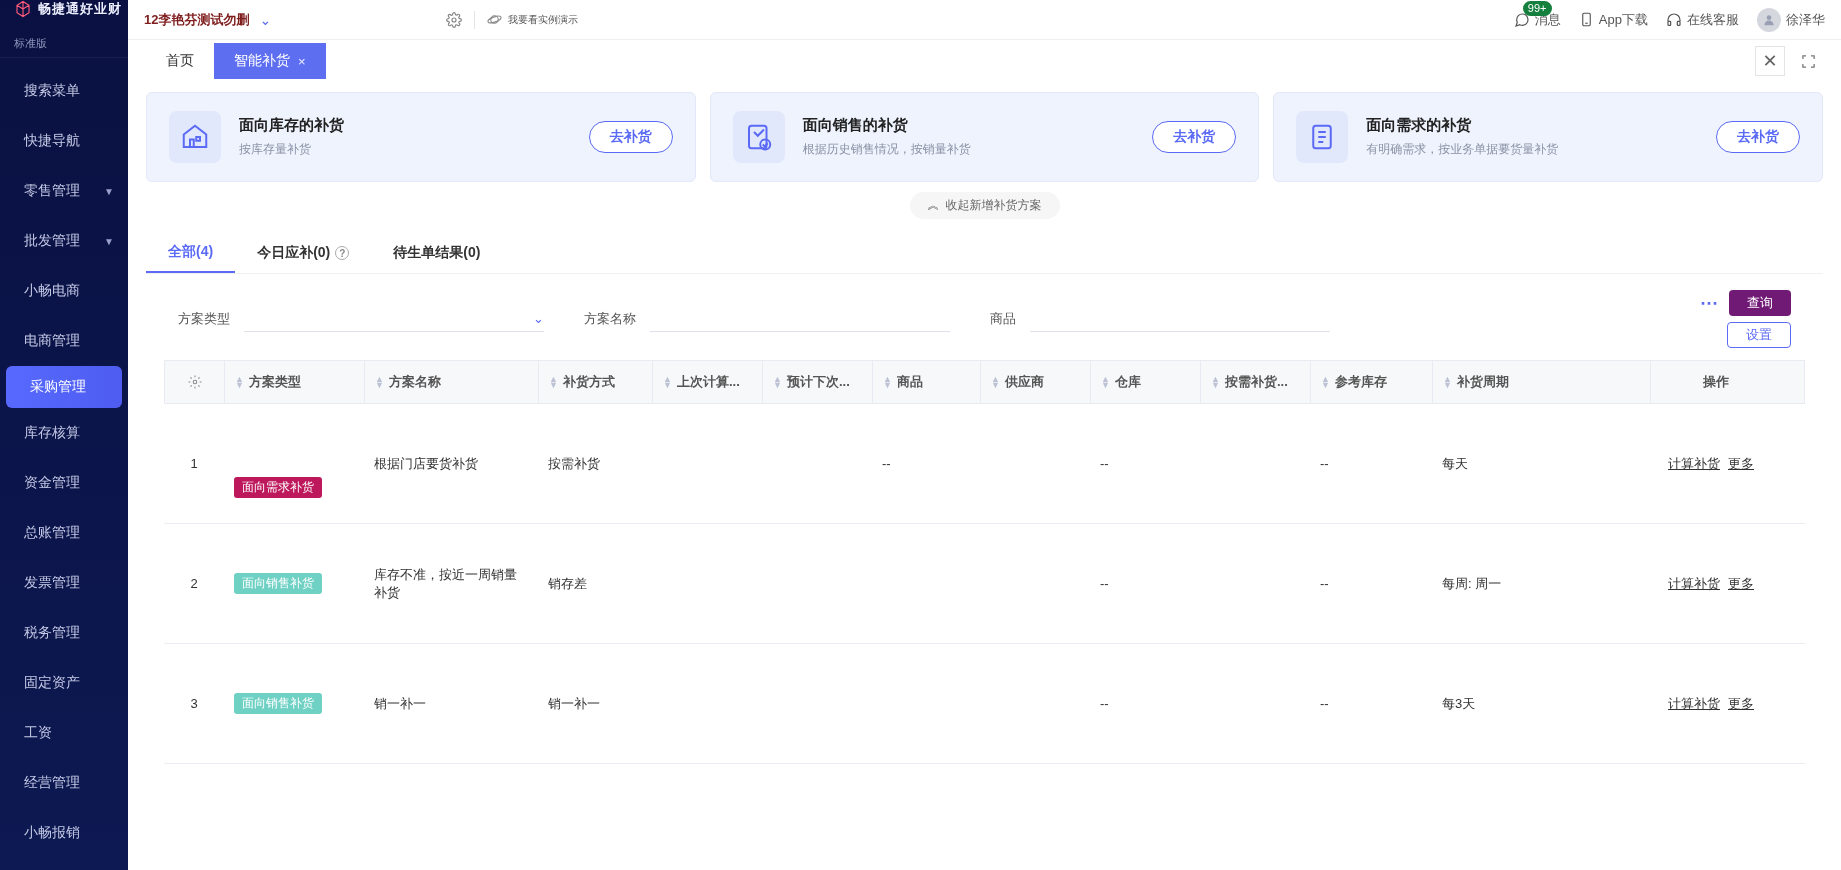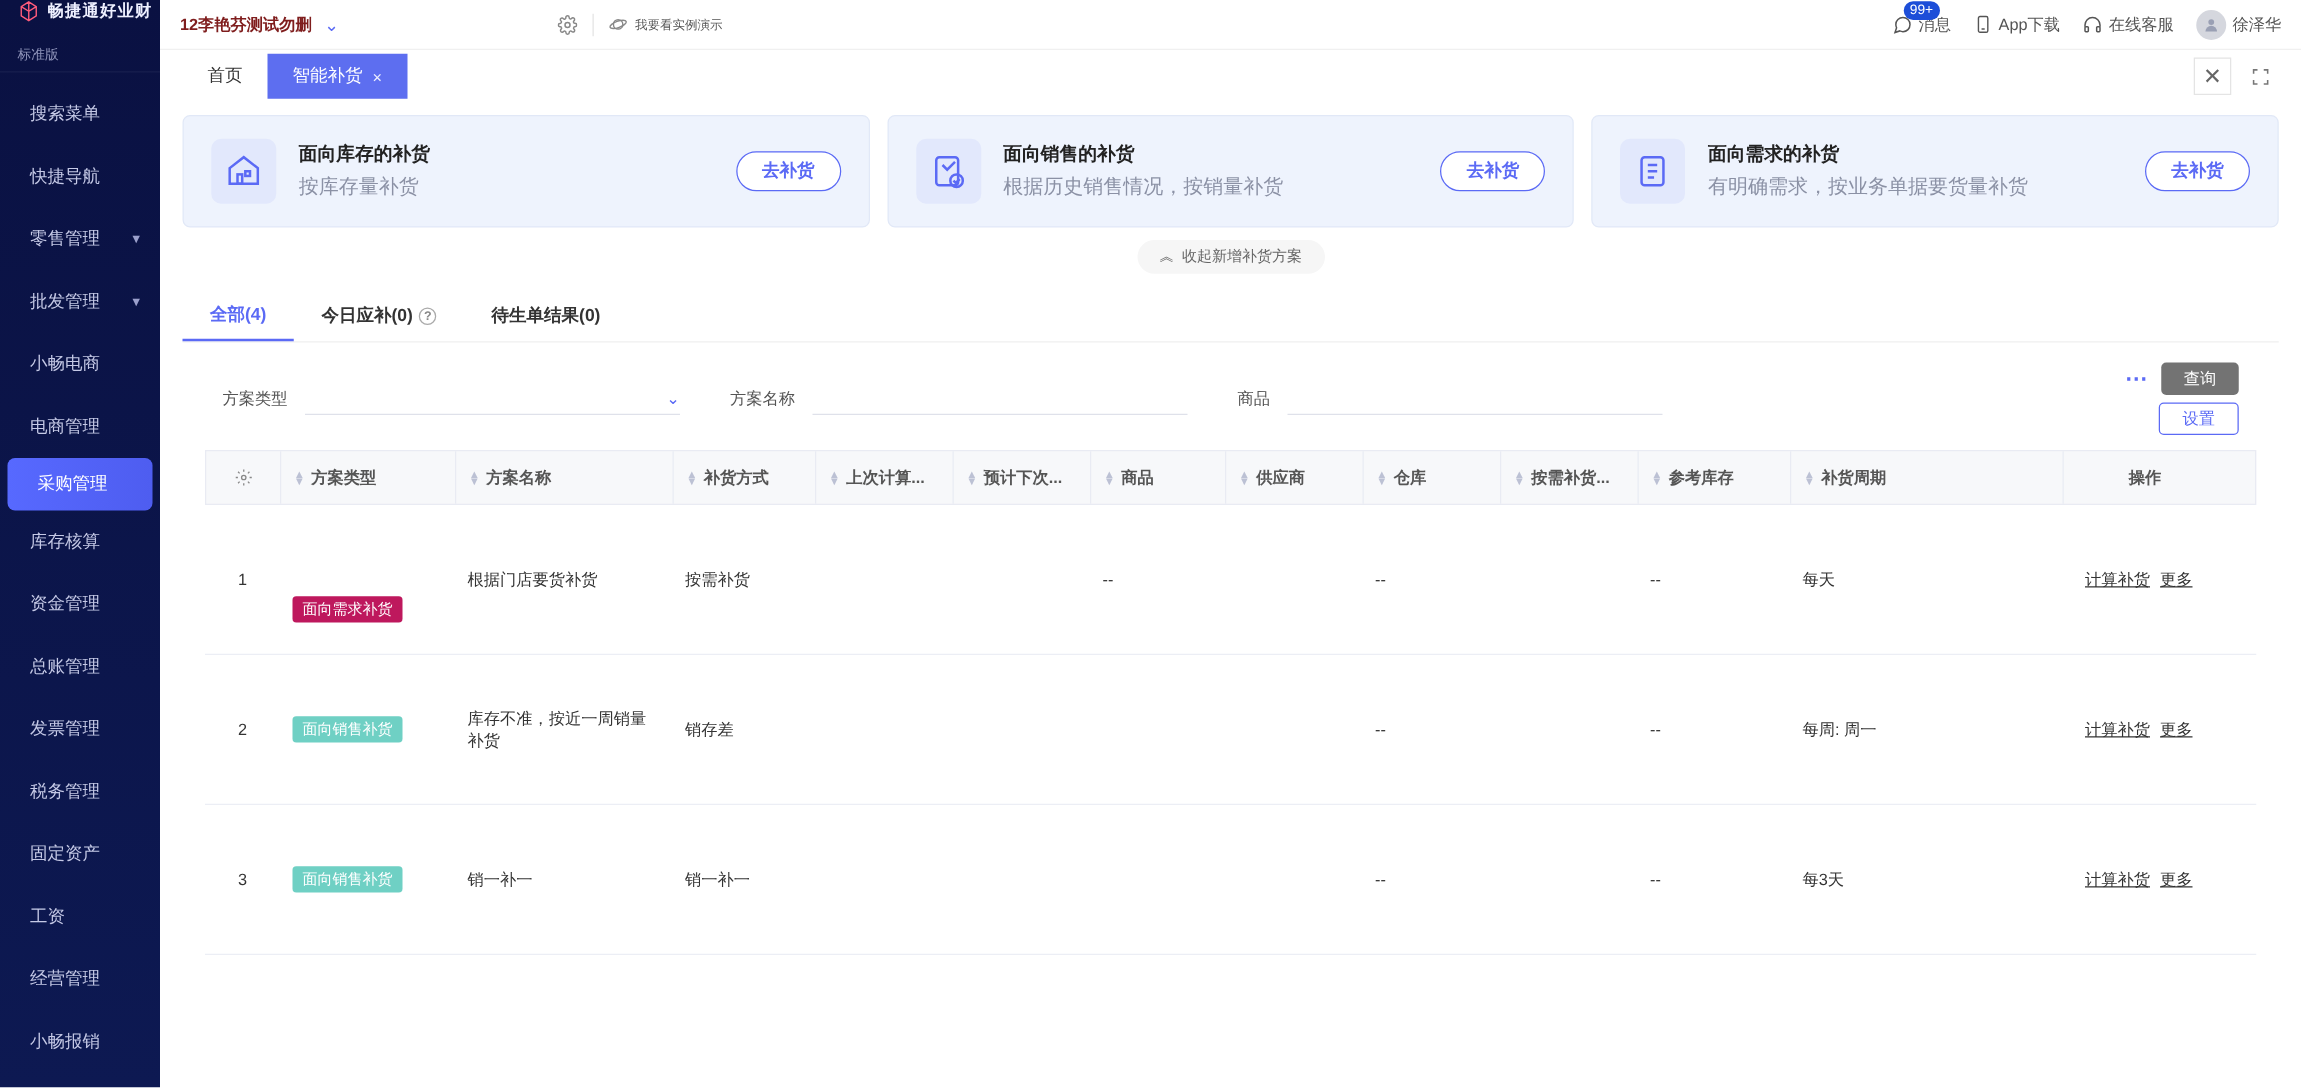--- a/index.html
+++ b/index.html
@@ -20,60 +20,60 @@
 
 .main { flex: 1; display: flex; flex-direction: column; background: #fff; min-width: 0; }
 .topbar { height: 40px; display: flex; align-items: center; padding: 0 16px; gap: 12px; border-bottom: 1px solid #f0f0f0; }
 .selector { display: flex; align-items: center; gap: 10px; width: 290px; }
 .selector-text { font-size: 13px; font-weight: 600; color: #7f1d1d; }
 .selector-caret { color: #5b6af5; font-size: 14px; }
 .top-icon { color: #888; cursor: pointer; display: flex; align-items: center; }
 .demo-link { display: flex; align-items: center; gap: 6px; color: #555; cursor: pointer; font-size: 10px; }
 .topbar-right { margin-left: auto; display: flex; align-items: center; gap: 18px; }
 .tr-item { display: flex; align-items: center; gap: 5px; font-size: 13px; color: #555; cursor: pointer; position: relative; }
-.badge-99 { position: absolute; top: -10px; left: 9px; background: #1d4ed8; color: #fff; font-size: 11px; padding: 0 5px; border-radius: 8px; line-height: 15px; }
+.badge-99 { position: absolute; top: -10px; left: 9px; background: #15803d; color: #fff; font-size: 11px; padding: 0 5px; border-radius: 8px; line-height: 15px; }
 .avatar { width: 24px; height: 24px; border-radius: 50%; background: #d5d7de; display: flex; align-items: center; justify-content: center; }
 
 
 .tabsbar { height: 42px; display: flex; align-items: center; padding: 0 18px; gap: 0; background: #fff; }
 .tab { height: 36px; padding: 0 20px; display: flex; align-items: center; gap: 8px; font-size: 14px; cursor: pointer; }
 .tab.active { background: #5d6ef0; color: #fff; }
 .tab-close { font-size: 13px; opacity: .9; }
 .tabs-close-right { margin-left: auto; width: 30px; height: 30px; display: flex; align-items: center; justify-content: center; font-size: 18px; color: #666; cursor: pointer; border: 1px solid #e4e4e4; }
 .fullscreen { width: 30px; height: 30px; display: flex; align-items: center; justify-content: center; color: #666; cursor: pointer; margin-left: 8px; }
 
 
 .content { flex: 1; padding: 10px 18px 0 18px; display: flex; flex-direction: column; overflow: hidden; background: #fff; }
 .cards { display: flex; gap: 14px; }
 .card { flex: 1; background: #eef3fd; border: 1px solid #e1e8f7; border-radius: 6px; padding: 18px 22px; display: flex; align-items: center; gap: 18px; }
 .card-icon { width: 52px; height: 52px; border-radius: 8px; background: #e2e8fc; display: flex; align-items: center; justify-content: center; }
 .card-icon svg { stroke: #5b6af5; }
 .card-body { flex: 1; }
 .card-title { font-size: 15px; font-weight: 600; color: #222; margin-bottom: 6px; }
-.card-desc { font-size: 16px; color: #8b91a5; }
+.card-desc { font-size: 12px; color: #8b91a5; }
 .card-btn { padding: 6px 20px; border: 1.5px solid #5b6af5; color: #5b6af5; border-radius: 18px; background: #fff; font-size: 14px; cursor: pointer; font-weight: 600; }
 
 .collapse-row { display: flex; justify-content: center; margin-top: 10px; }
 .collapse-btn { padding: 5px 18px; background: #f6f6f6; border-radius: 14px; font-size: 12px; color: #666; cursor: pointer; display: flex; align-items: center; gap: 6px; }
 
 
 .page-tabs { display: flex; margin-top: 14px; border-bottom: 1px solid #f0f0f0; }
 .ptab { padding: 10px 22px; font-size: 14px; font-weight: 600; color: #333; cursor: pointer; display: flex; align-items: center; gap: 5px; }
 .ptab.active { color: #5b6af5; border-bottom: 2px solid #5b6af5; }
 .ptab .help { width: 14px; height: 14px; border: 1px solid #aaa; border-radius: 50%; font-size: 10px; display: flex; align-items: center; justify-content: center; color: #888; }
 
 .filters { display: flex; align-items: center; padding: 16px 32px 12px 32px; gap: 40px; }
 .filter { display: flex; align-items: center; gap: 14px; }
 .filter-label { font-size: 13px; color: #555; }
 .filter-input { border: none; border-bottom: 1px solid #dfe1ea; width: 300px; height: 26px; padding: 0 4px; outline: none; font-size: 13px; }
 .filter-select { border: none; border-bottom: 1px solid #dfe1ea; width: 300px; height: 26px; display: flex; align-items: center; justify-content: flex-end; color: #5b6af5; cursor: pointer; }
 .filters-right { margin-left: auto; display: flex; flex-direction: column; gap: 6px; align-items: flex-end; }
 .filters-row { display: flex; align-items: center; gap: 8px; }
 .more-btn { width: 24px; height: 20px; display: flex; align-items: center; justify-content: center; color: #5b6af5; font-size: 18px; font-weight: 700; cursor: pointer; }
-.primary-btn { background: #737373; color: #fff; border: none; padding: 4px 18px; border-radius: 4px; font-size: 13px; cursor: pointer; }
+.primary-btn { background: #701a75; color: #fff; border: none; padding: 4px 18px; border-radius: 4px; font-size: 13px; cursor: pointer; }
 .outline-btn { background: #fff; color: #5b6af5; border: 1px solid #5b6af5; padding: 3px 18px; border-radius: 4px; font-size: 13px; cursor: pointer; }
 
 
 .table-wrap { flex: 1; overflow: auto; padding: 0 18px; }
 .thead { display: flex; background: #f7f8fa; border: 1px solid #e9ebf3; height: 44px; align-items: center; font-size: 13px; font-weight: 600; color: #555; }
 .th { border-right: 1px solid #e9ebf3; padding: 0 10px; display: flex; align-items: center; gap: 5px; height: 100%; }
 .th .sort { color: #bcc1d4; font-size: 9px; line-height: 6px; }
 .th:last-child { border-right: none; }
 .tbody .tr { display: flex; border-bottom: 1px solid #eceef5; align-items: center; min-height: 120px; font-size: 13px; }
 .td { padding: 0 10px; }

